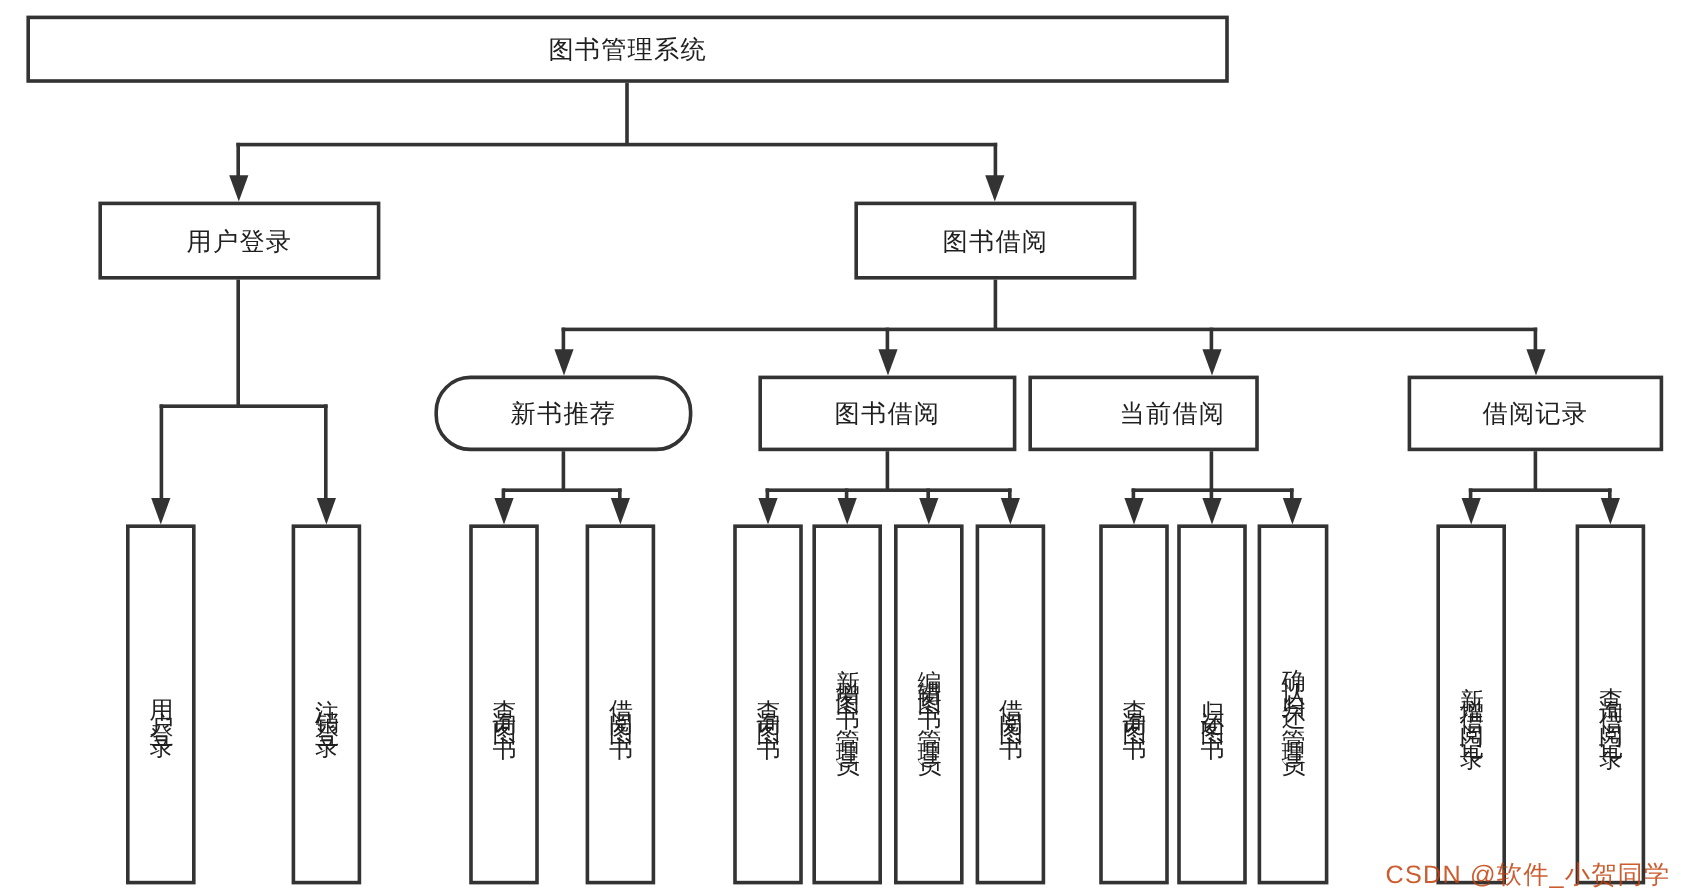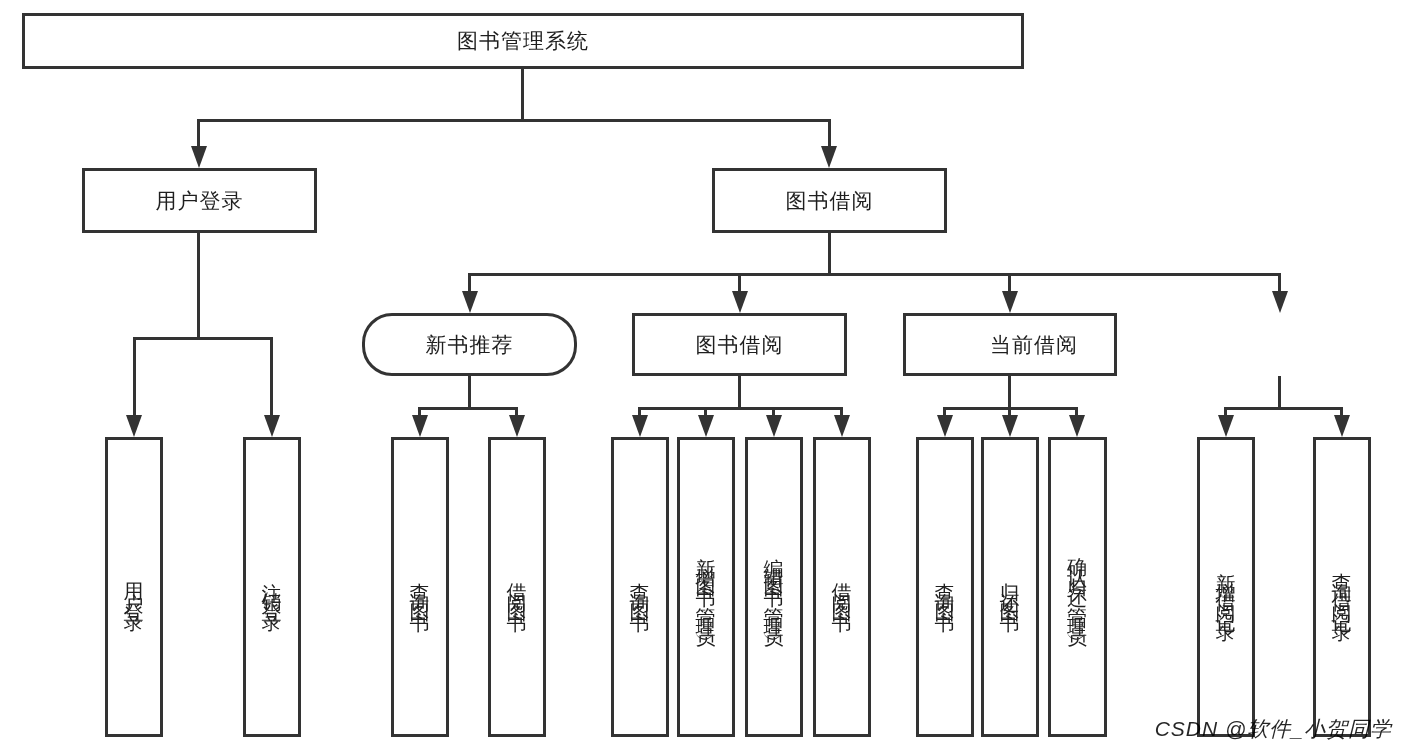--- a/index.html
+++ b/index.html
@@ -51,25 +51,24 @@
     width:0; height:0;
     border-left:8px solid transparent;
     border-right:8px solid transparent;
     border-top:22px solid #333333;
   }
   .watermark {
     position:absolute;
     right:13px;
     bottom:4px;
     font-size:21px;
-    color:#000000;
+    color:#c2410c;
     opacity:0.85;
     letter-spacing:1px;
     pointer-events:none;
-    font-style:italic;
   }
 </style>
 </head>
 <body>
 
 <div id="canvas">
 
   <div class="box" style="left:22px; top:13px; width:1002px; height:56px;">
     <span>图书管理系统</span>
   </div>
@@ -80,22 +79,25 @@
   <div class="box" style="left:712px; top:168px; width:235px; height:65px;">
     <span>图书借阅</span>
   </div>
 
   <div class="box" style="left:362px; top:313px; width:215px; height:63px;border-radius:30px;">
     <span>新书推荐</span>
   </div>
   <div class="box" style="left:632px; top:313px; width:215px; height:63px;">
     <span>图书借阅</span>
   </div>
-  <div class="box" style="left:903px; top:313px; width:214px; height:63px;padding-left:48px;">
+  <div class="box" style="left:857px; top:313px; width:192px; height:63px;padding-left:48px;">
     <span>当前借阅</span>
+  </div>
+  <div class="box" style="left:1173px; top:313px; width:213px; height:63px;">
+    <span>借阅记录</span>
   </div>
 
   <div class="box leaf" style="left:105px;">
     <span class="vtext">用户登录</span>
   </div>
   <div class="box leaf" style="left:243px;">
     <span class="vtext">注销登录</span>
   </div>
 
   <div class="box leaf" style="left:391px;">

